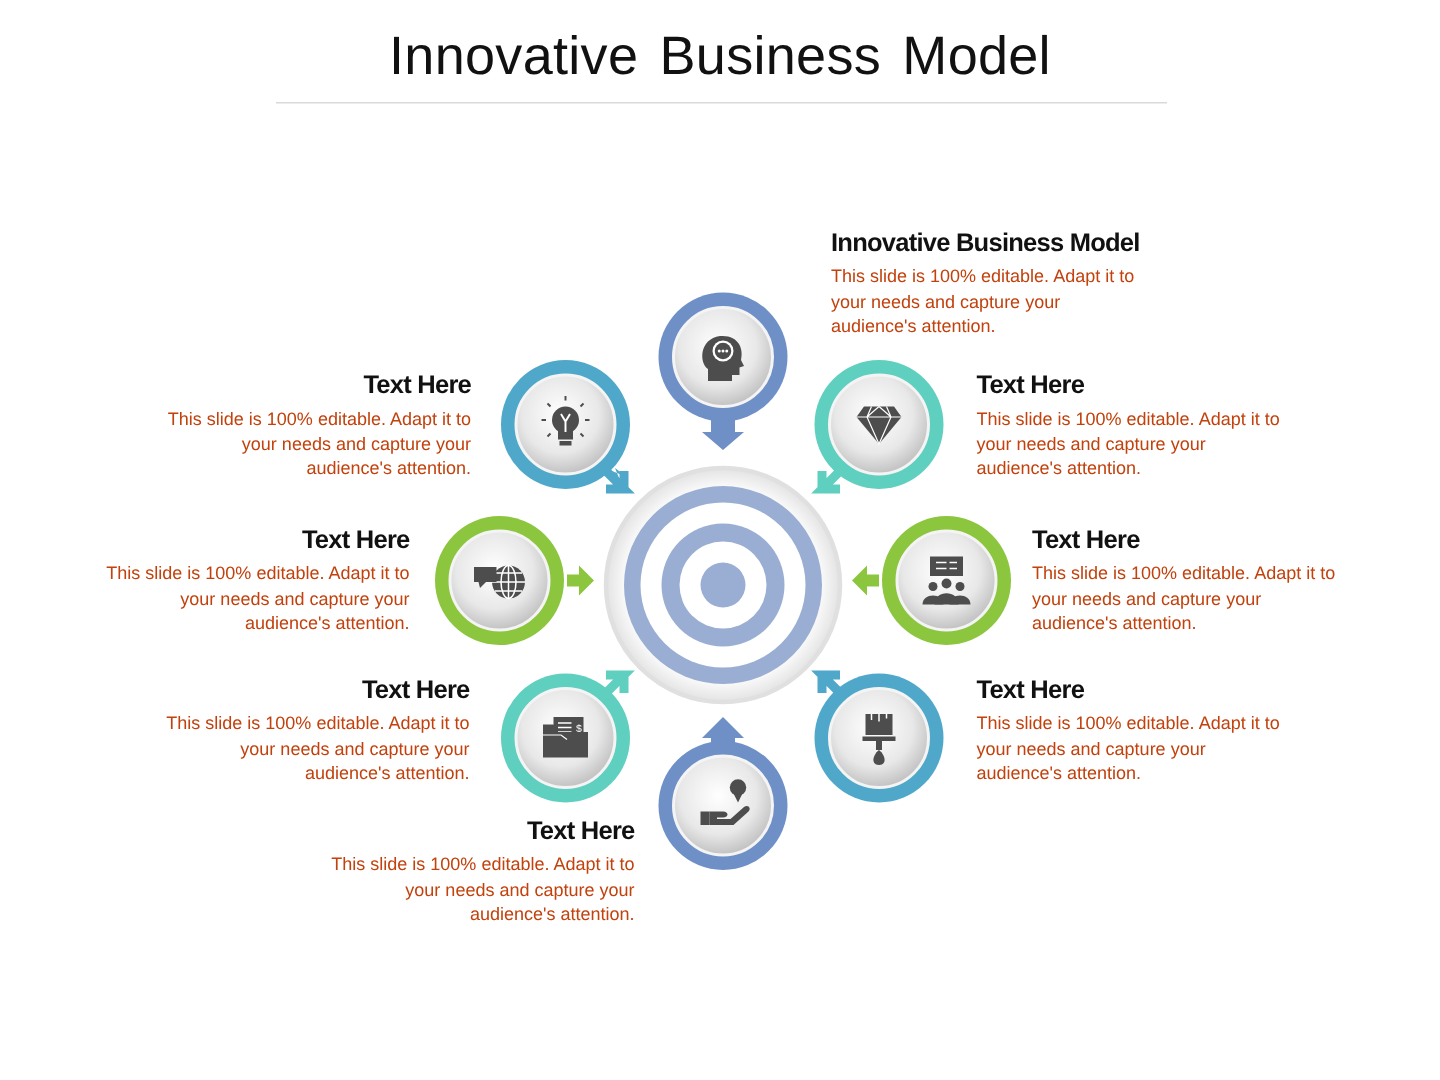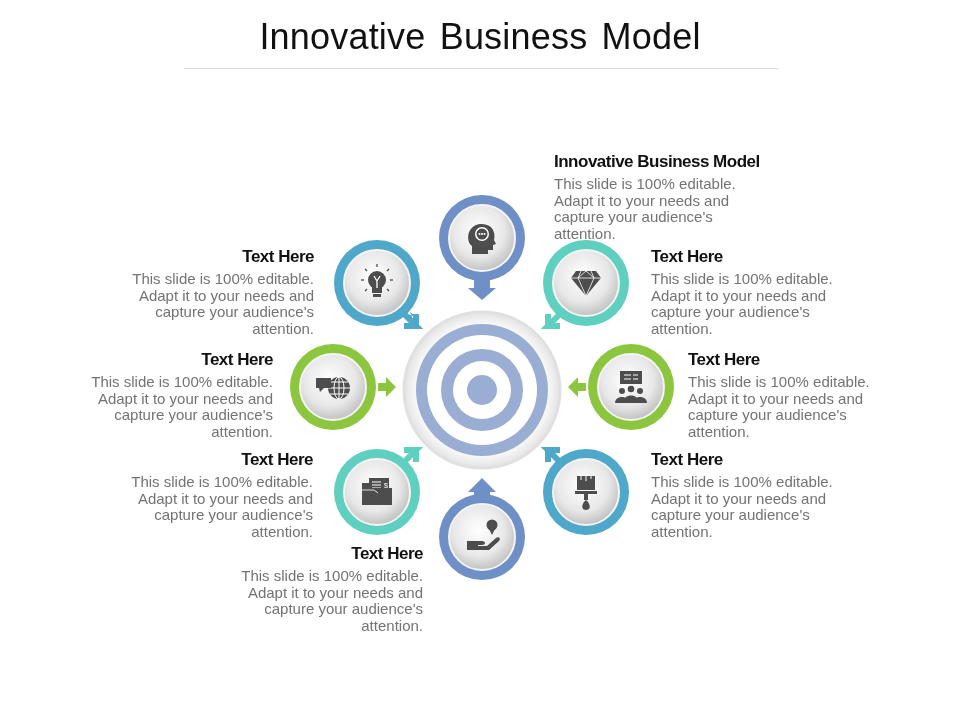--- a/index.html
+++ b/index.html
@@ -2,21 +2,21 @@
 <html><head>
 <meta charset="utf-8">
 <style>
   html, body { margin: 0; padding: 0; background: #ffffff; }
   body { width: 960px; height: 720px; position: relative; overflow: hidden; font-family: "Liberation Sans", sans-serif; }
   .title { position: absolute; left: 0; top: 16px; width: 960px; text-align: center; font-size: 36px; color: #111; letter-spacing: 0.2px; word-spacing: 4px; }
   .title-rule { position: absolute; left: 184px; top: 68px; width: 594px; height: 1px; background: #d9d9d9; }
   .diagram { position: absolute; left: 0; top: 0; width: 960px; height: 720px; }
   .tb { position: absolute; width: 240px; }
   .tb .h { font-weight: bold; font-size: 17px; color: #111; letter-spacing: -0.5px; margin-bottom: 4px; white-space: nowrap; }
-  .tb .p { font-size: 15px; line-height: 16.5px; color: #737373; }
+  .tb .p { font-size: 12px; line-height: 16.5px; color: #c2410c; }
   .tb.right { text-align: right; }
   .tb.left { text-align: left; }
 </style>
 </head>
 <body>
 
 <div class="title">Innovative Business Model</div>
 <div class="title-rule"></div>
 
 <svg class="diagram" width="960" height="720" viewBox="0 0 960 720">

